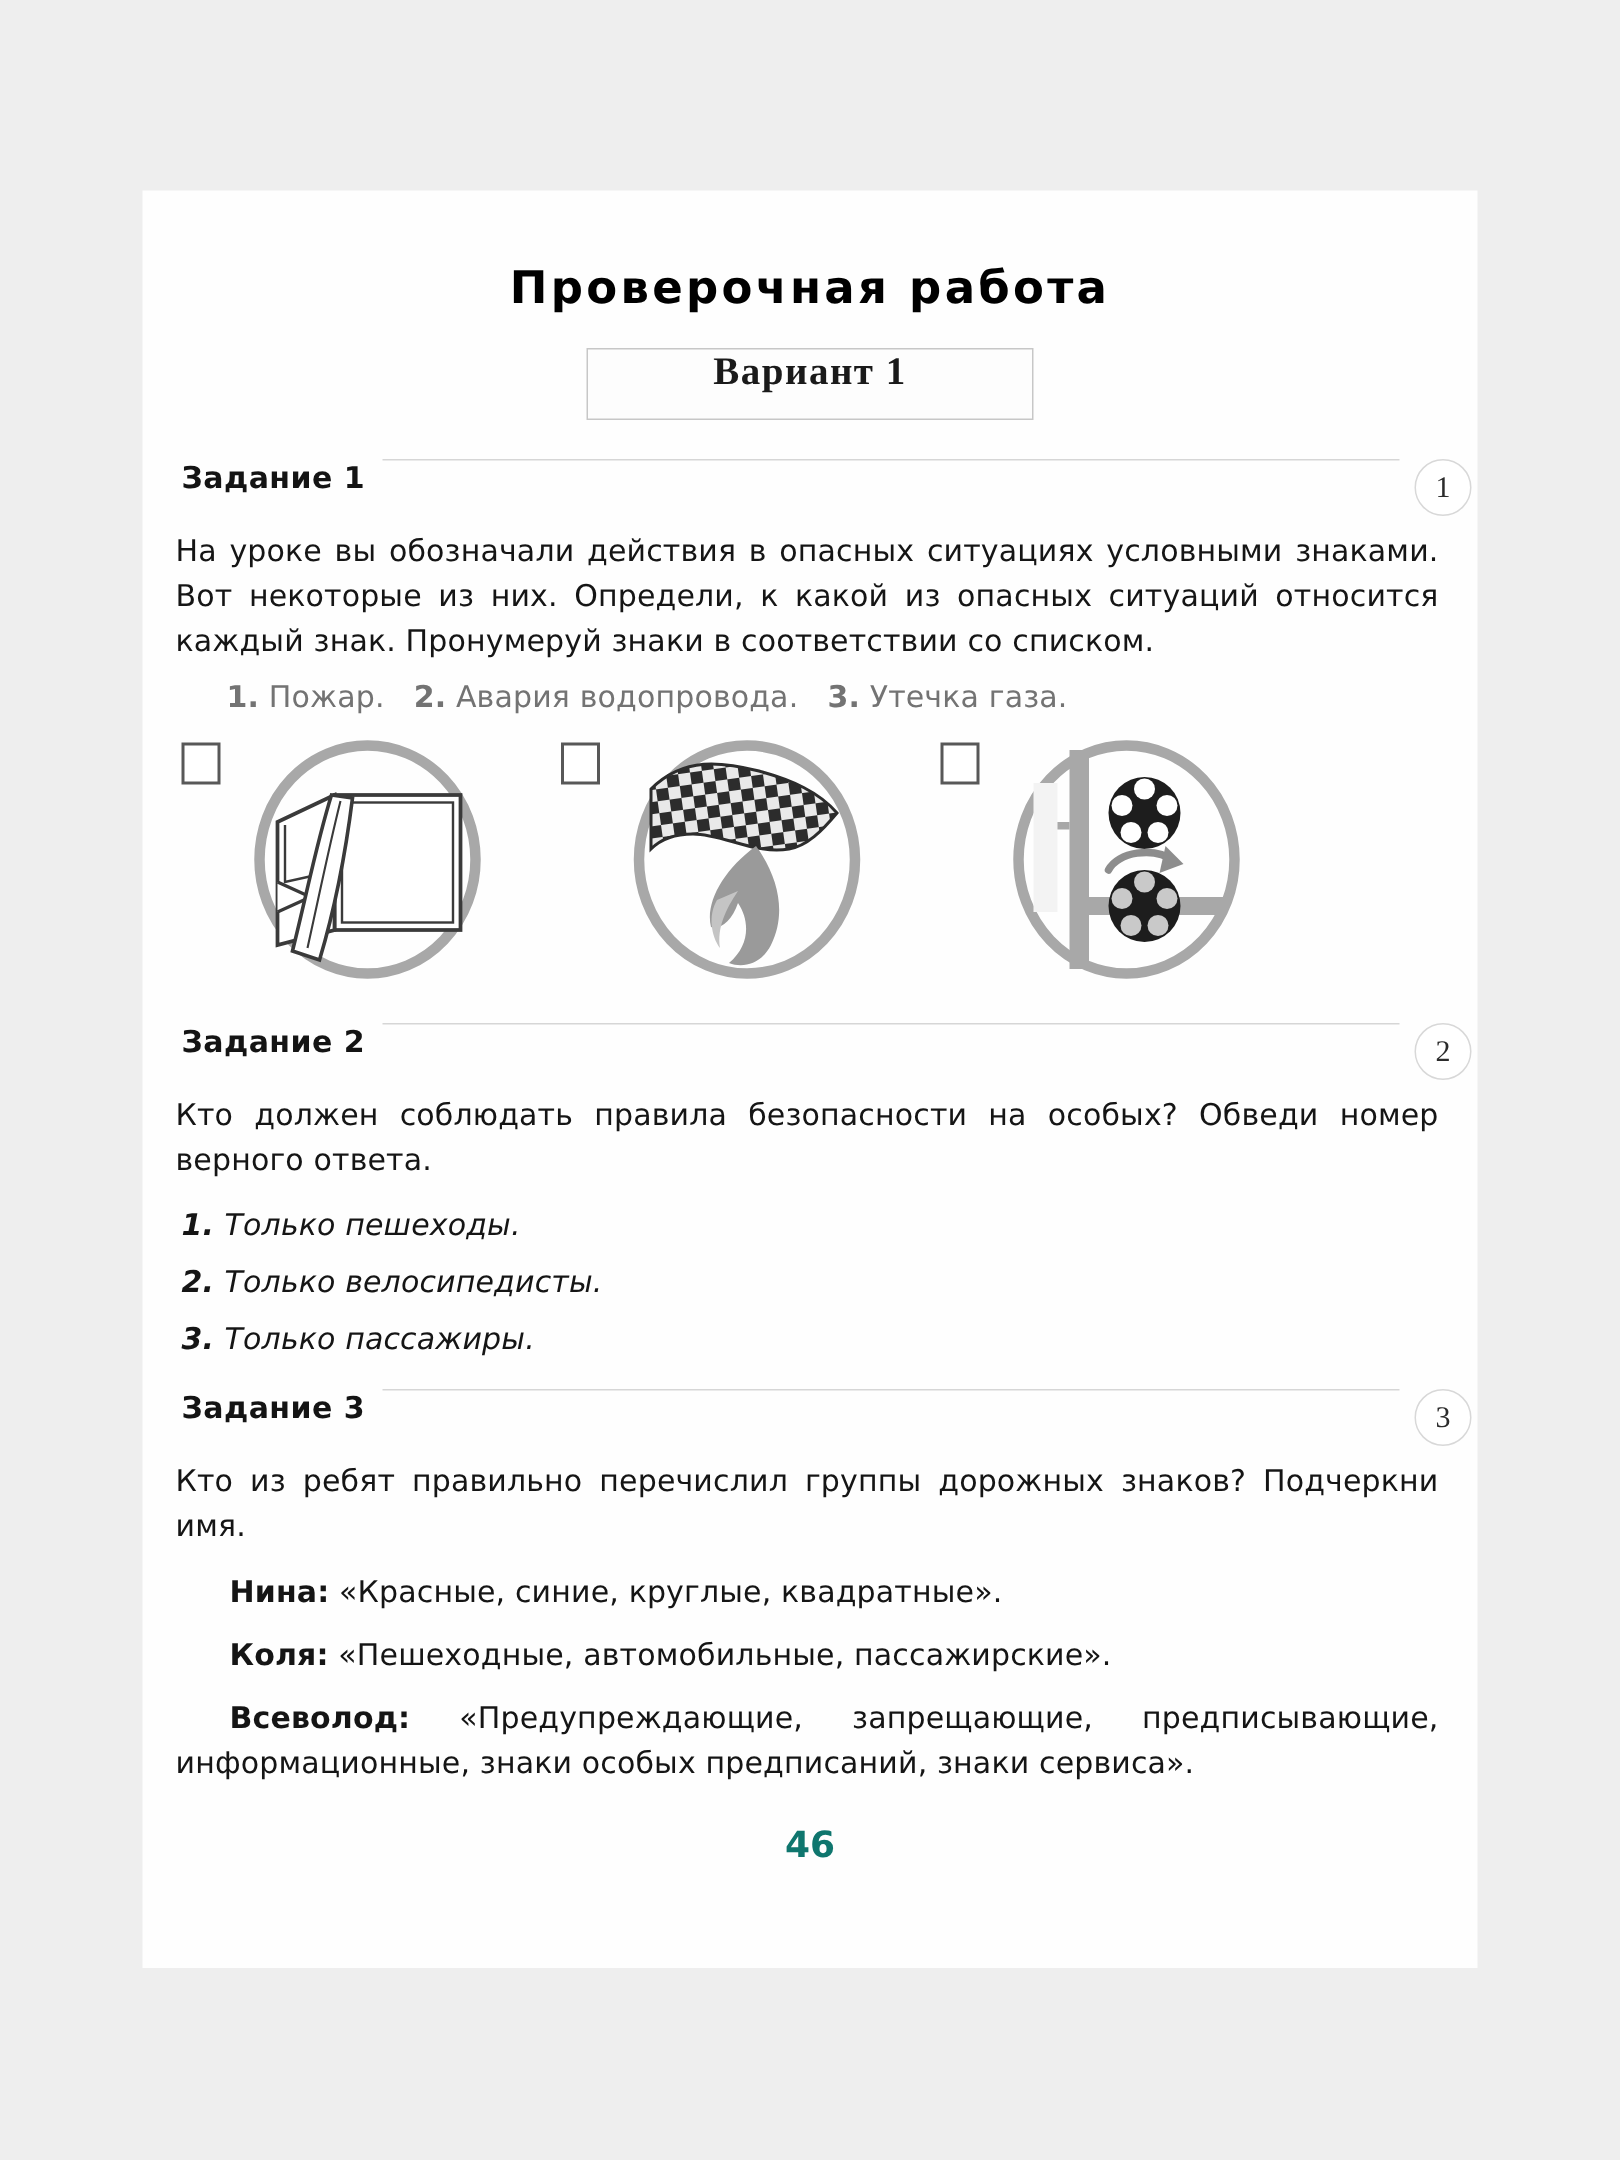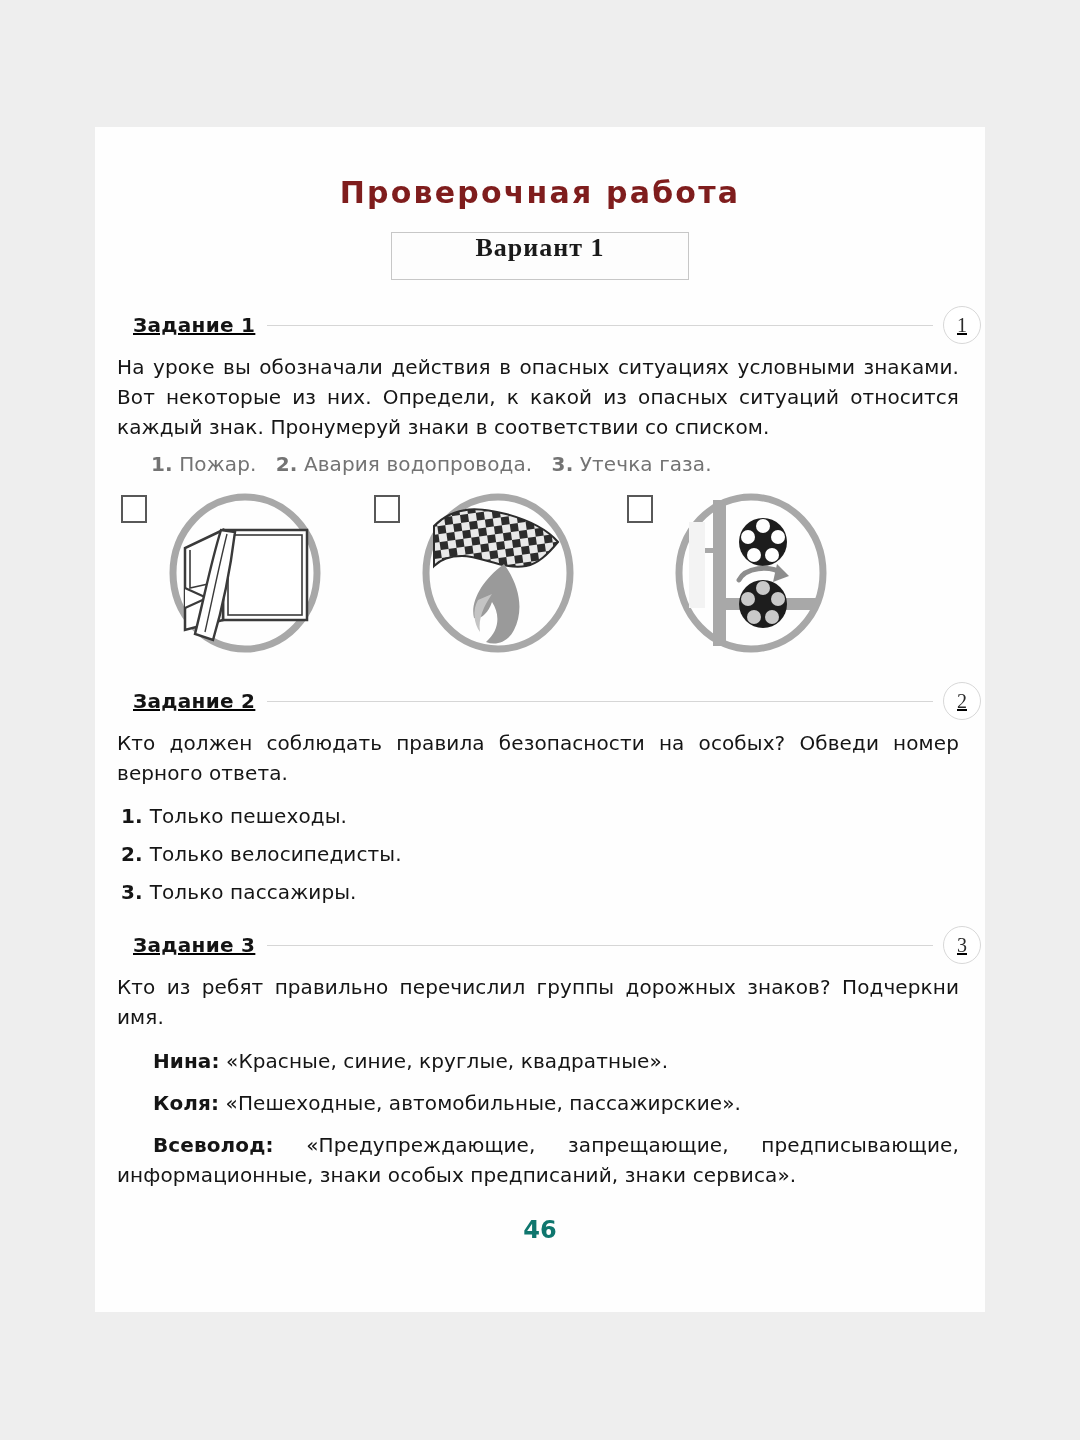--- a/index.html
+++ b/index.html
@@ -22,21 +22,21 @@
     height: 1185px;
     background: #fefefe;
     overflow: hidden;
   }
 
   
   .worksheet-title {
     text-align: center;
     font-size: 30px;
     font-weight: bold;
-    color: #7f1d1d;
+    color: #000000;
     letter-spacing: 2.2px;
     margin-top: 48px;
     font-family: "DejaVu Sans", sans-serif;
   }
 
   .variant-box {
     margin: 22px auto 0 auto;
     width: 296px;
     height: 46px;
     border: 1px solid #c7c7c7;
@@ -49,24 +49,23 @@
     font-family: "Liberation Serif", serif;
     font-weight: bold;
     font-size: 26px;
     color: #1a1a1a;
     letter-spacing: 1px;
   }
 
   
   .task-header {
     display: flex;
-    align-items: center;
-    margin: 0 0 0 12px;
+    align-items: flex-start;
+    margin: 0 0 0 0;
     padding-left: 4px;
-    text-decoration: underline;
   }
   .task-header-label {
     font-size: 20px;
     font-weight: bold;
     color: #141414;
     white-space: nowrap;
     font-family: "DejaVu Sans", sans-serif;
     letter-spacing: 0.3px;
   }
   .task-rule {
@@ -146,20 +145,21 @@
   .options {
     margin-top: 16px;
     padding-left: 4px;
   }
   .option {
     font-size: 20px;
     color: #151515;
     font-family: "DejaVu Sans", sans-serif;
     margin-bottom: 14px;
     letter-spacing: 0.1px;
+    font-style: italic;
   }
   .option .opt-num {
     font-weight: bold;
     margin-right: 7px;
   }
 
   
   .answers { margin-top: 14px; }
   .answer-item {
     font-size: 20px;

